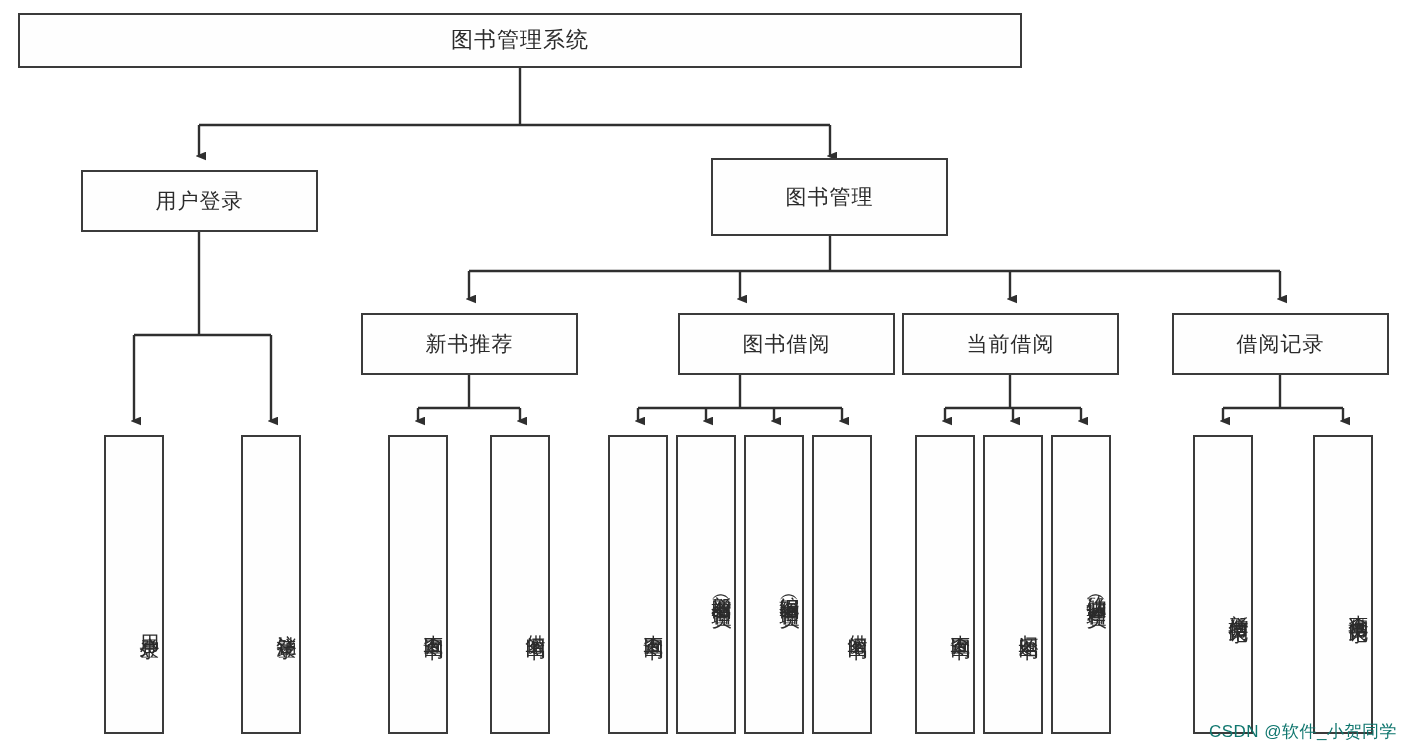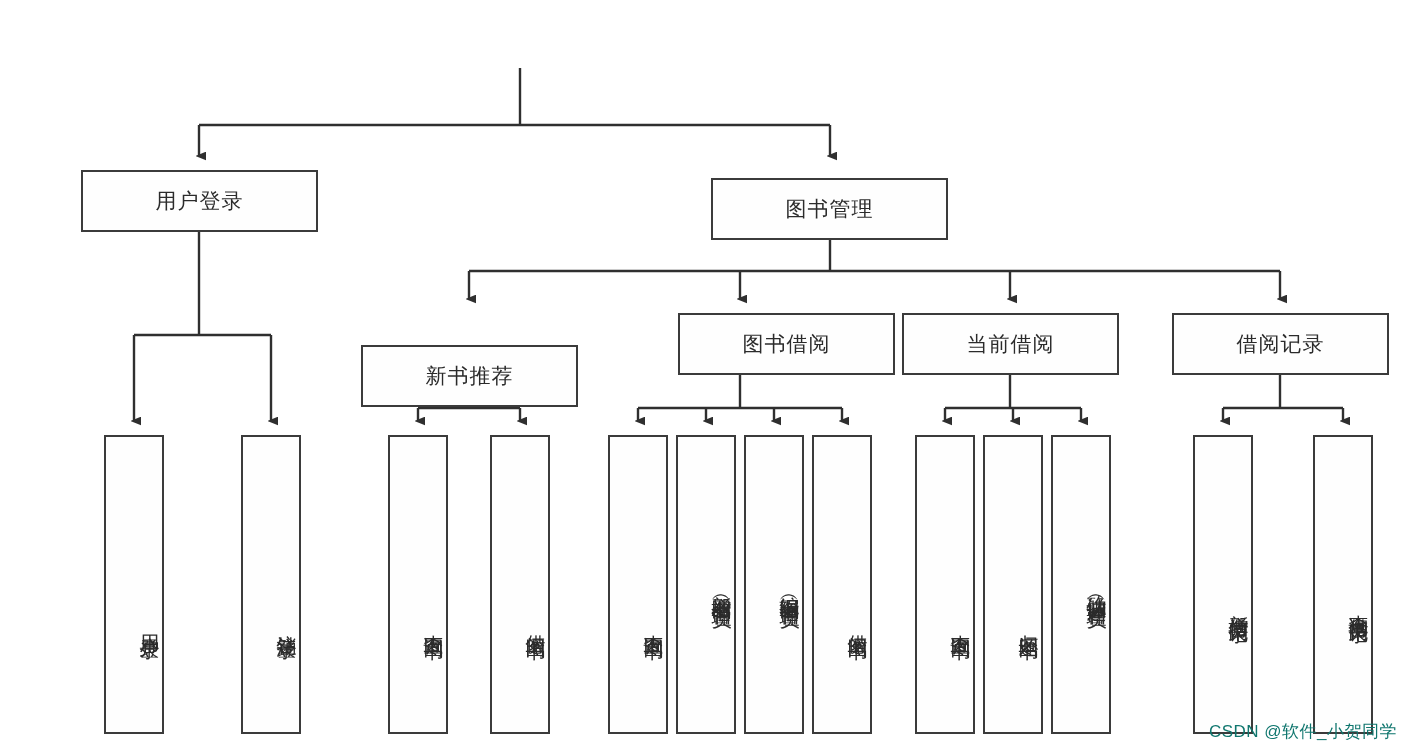--- a/index.html
+++ b/index.html
@@ -120,25 +120,26 @@
     <path class="wire" d="M945,408 L945,421" marker-end="url(#arrow)"></path>
     <path class="wire" d="M1013,408 L1013,421" marker-end="url(#arrow)"></path>
     <path class="wire" d="M1081,408 L1081,421" marker-end="url(#arrow)"></path>
 
     <path class="wire" d="M1280,375 L1280,408"></path>
     <path class="wire" d="M1223,408 L1343,408"></path>
     <path class="wire" d="M1223,408 L1223,421" marker-end="url(#arrow)"></path>
     <path class="wire" d="M1343,408 L1343,421" marker-end="url(#arrow)"></path>
   </svg>
 
+  <div class="node horiz root" style="left:18px; top:13px; width:1004px; height:55px;">图书管理系统</div>
 
   <div class="node horiz" style="left:81px; top:170px; width:237px; height:62px;">用户登录</div>
-  <div class="node horiz" style="left:711px; top:178px; width:237px; height:62px;">图书管理</div>
+  <div class="node horiz" style="left:711px; top:158px; width:237px; height:78px;">图书管理</div>
 
-  <div class="node horiz" style="left:361px; top:313px; width:217px; height:62px;margin-top:32px;">新书推荐</div>
+  <div class="node horiz" style="left:361px; top:313px; width:217px; height:62px;">新书推荐</div>
   <div class="node horiz" style="left:632px; top:313px; width:217px; height:62px;margin-left:46px;">图书借阅</div>
   <div class="node horiz" style="left:1172px; top:313px; width:217px; height:62px;">借阅记录</div>
   <div class="node horiz" style="left:902px; top:313px; width:217px; height:62px;">当前借阅</div>
 
   <div class="node vert" style="left:104px; top:435px; width:60px; height:299px; padding-top:76px;">用户登录</div>
   <div class="node vert" style="left:241px; top:435px; width:60px; height:299px; padding-top:76px;">注销登录</div>
 
   <div class="node vert" style="left:388px; top:435px; width:60px; height:299px; padding-top:76px;">查询图书</div>
   <div class="node vert" style="left:490px; top:435px; width:60px; height:299px; padding-top:76px;">借阅图书</div>
 

